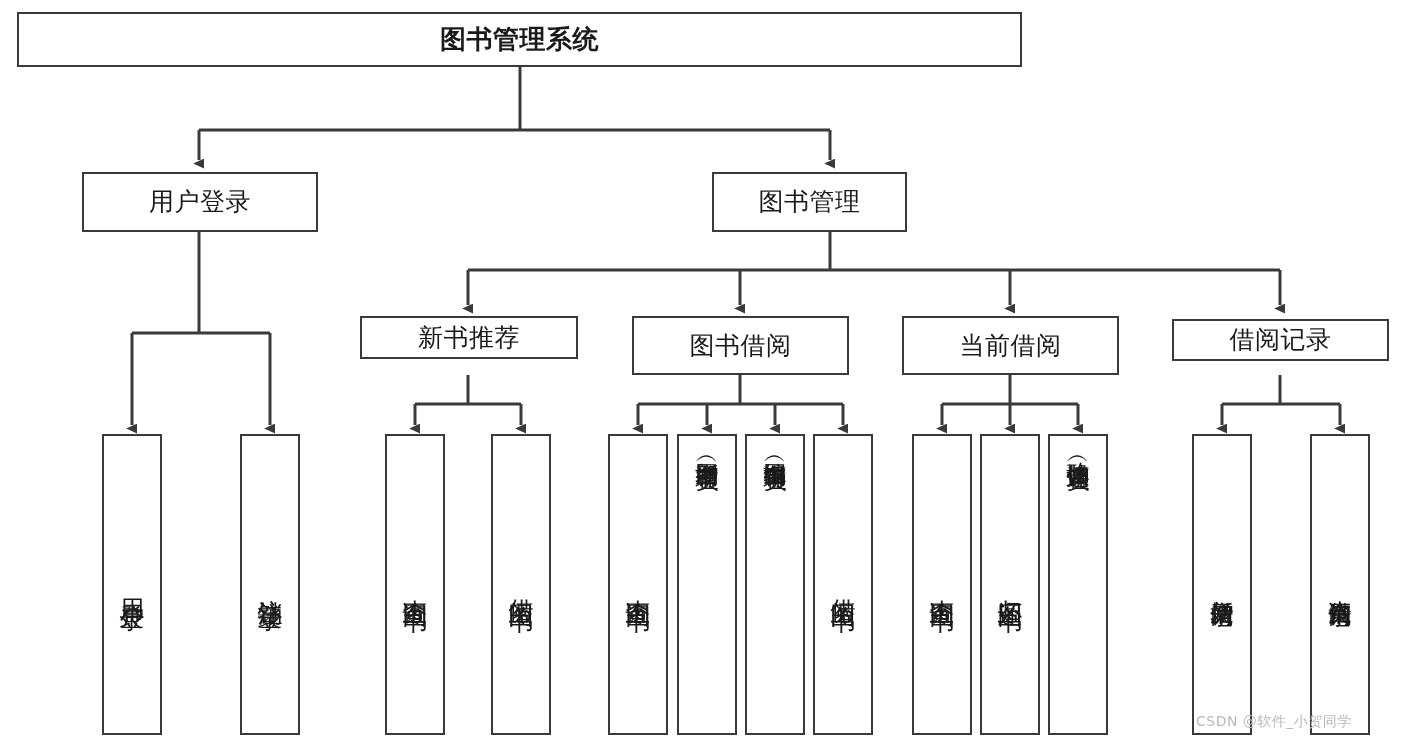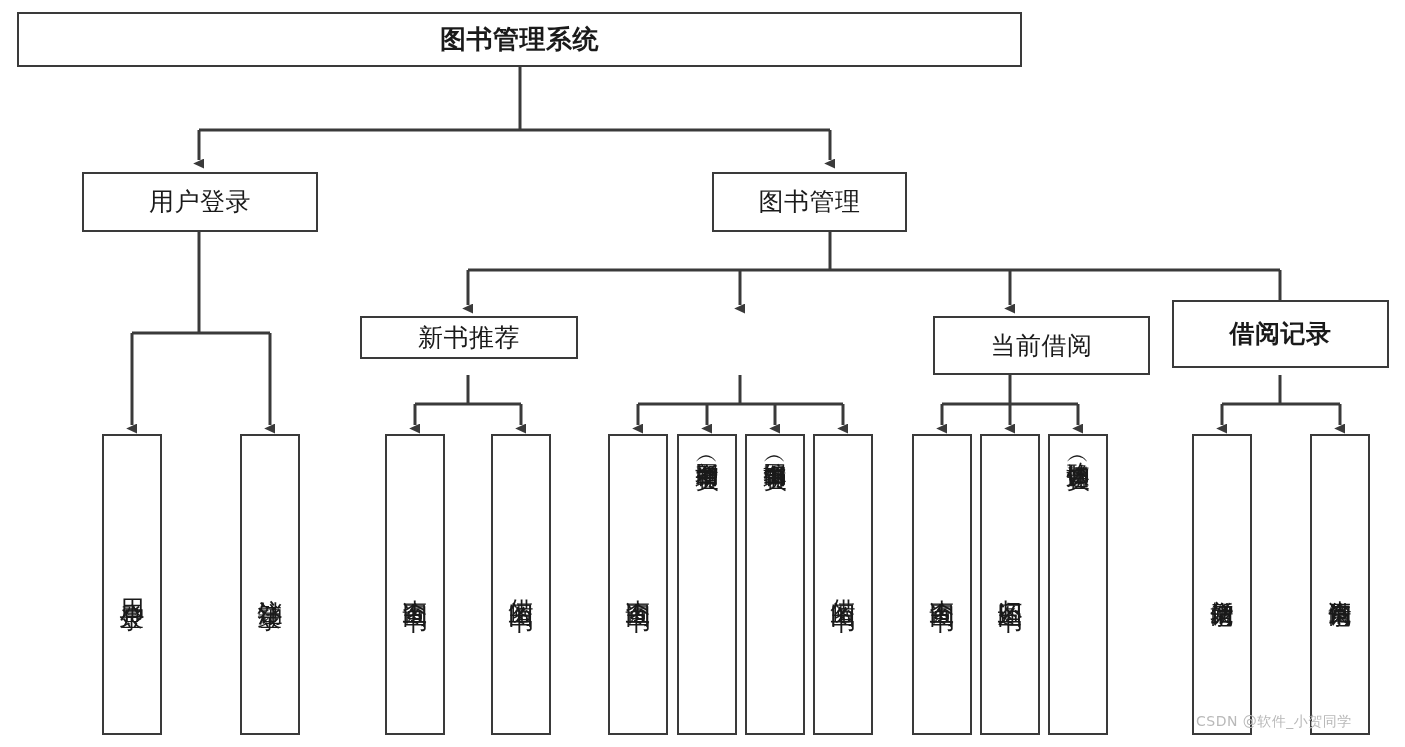--- a/index.html
+++ b/index.html
@@ -142,24 +142,27 @@
   <div class="node horiz" style="left:82px; top:172px; width:236px; height:60px;">
     <span class="label">用户登录</span>
   </div>
   <div class="node horiz" style="left:712px; top:172px; width:195px; height:60px;text-align:right;">
     <span class="label">图书管理</span>
   </div>
 
   <div class="node horiz" style="left:360px; top:316px; width:218px; height:43px;">
     <span class="label">新书推荐</span>
   </div>
-  <div class="node horiz" style="left:902px; top:316px; width:217px; height:59px;margin-left:31px;">
+  <div class="node horiz" style="left:632px; top:316px; width:217px; height:59px;">
+    <span class="label">图书借阅</span>
+  </div>
+  <div class="node horiz" style="left:902px; top:316px; width:217px; height:59px;">
     <span class="label">当前借阅</span>
   </div>
-  <div class="node horiz" style="left:1172px; top:300px; width:217px; height:68px;font-weight:bold;">
+  <div class="node horiz" style="left:1172px; top:319px; width:217px; height:42px;">
     <span class="label">借阅记录</span>
   </div>
 
   <div class="node vert" style="left:102px; top:434px; width:60px; height:301px;">
     <span class="label">用户登录</span>
   </div>
   <div class="node vert" style="left:240px; top:434px; width:60px; height:301px;">
     <span class="label">注销登录</span>
   </div>
 

